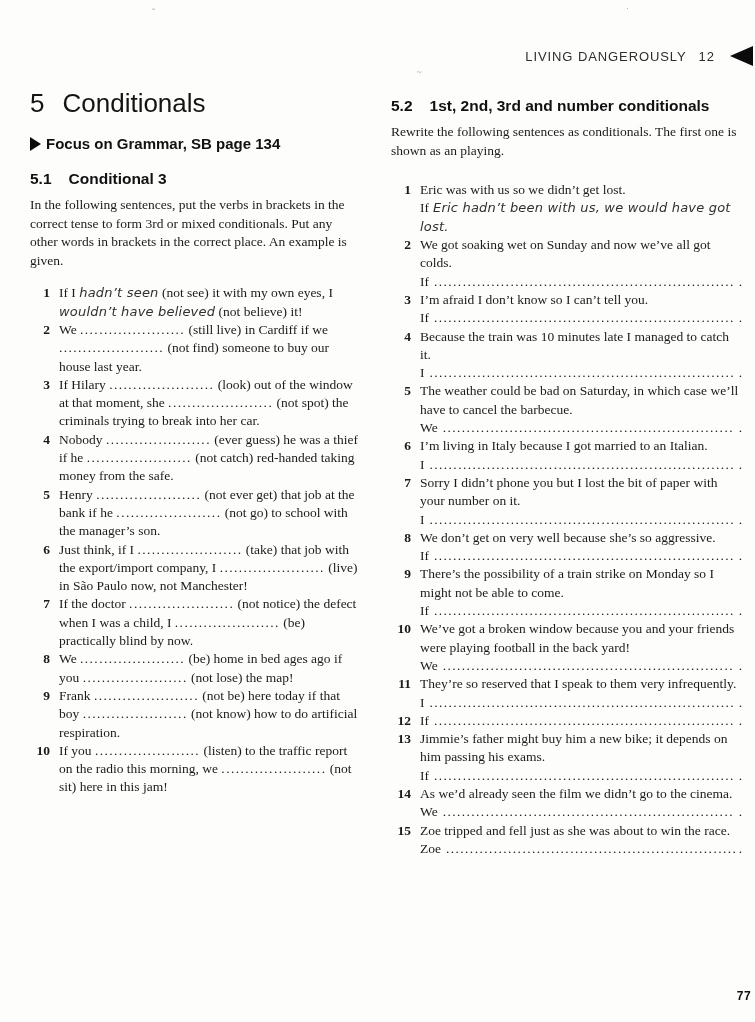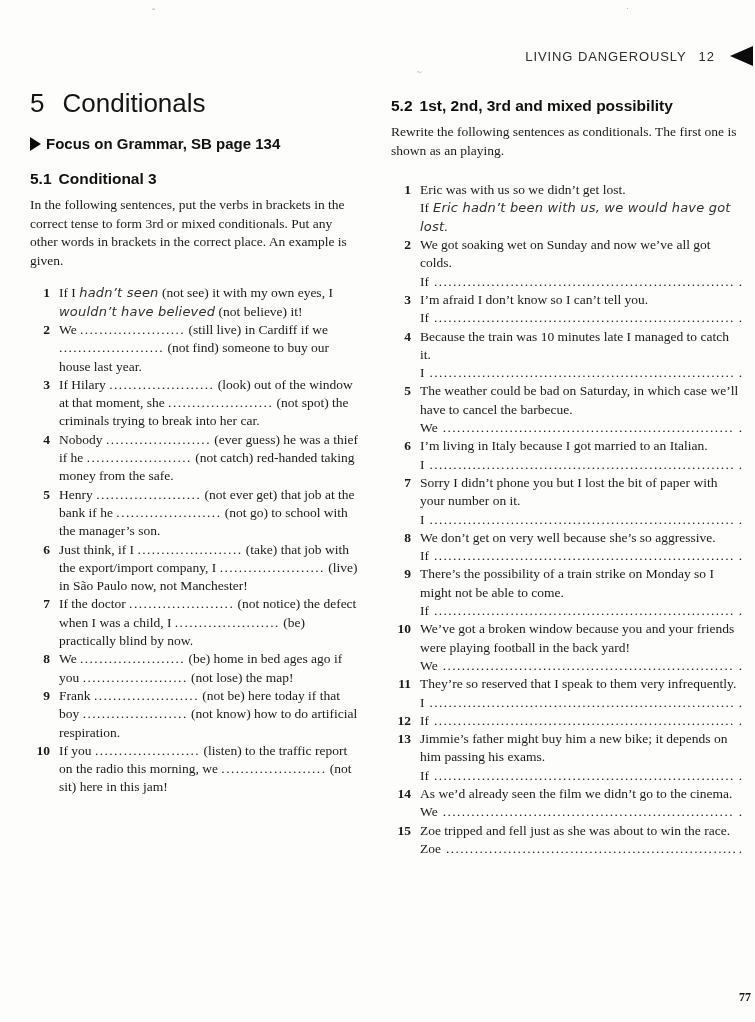--- a/index.html
+++ b/index.html
@@ -52,21 +52,21 @@
     border-top:7px solid transparent;
     border-bottom:7px solid transparent;
     border-left:11px solid #0b0b0b;
   }
   .section-heading{
     margin:17px 0 0 0;
     font-family:"Liberation Sans","DejaVu Sans",sans-serif;
     font-weight:bold;font-size:15.5px;line-height:19px;color:#111;
   }
   .col-right .section-heading{margin-top:8px;}
-  .section-heading .sec-num{margin-right:7px;}
+  .section-heading .sec-num{margin-right:17px;}
   .intro{
     margin:8px 0 0 0;line-height:18.6px;
   }
   
   .ex-list{margin-top:14px;}
   .col-right .ex-list{margin-top:21px;}
   .ex-item{display:flex;line-height:18.3px;}
   .ex-item .num{
     flex:0 0 20px;text-align:right;margin-right:9px;
     font-weight:bold;
@@ -82,21 +82,21 @@
   .answer .fill{
     flex:1 1 auto;overflow:hidden;white-space:nowrap;
     letter-spacing:1.4px;margin-left:5px;
   }
   .answer .enddot{flex:0 0 auto;margin-left:4px;}
   .answer.handline{display:block;}
   .answer.handline .prefix{margin-right:4px;}
   
   .page-number{
     position:absolute;right:4px;top:990px;
-    font-family:Liberation Serif, serif;
+    font-family:Liberation Mono, monospace;
     font-weight:bold;font-size:12px;color:#111;text-align:center;
   }
   
   .speck{position:absolute;color:#9a9a9a;font-size:9px;line-height:9px;}
 </style>
 </head>
 <body>
 
 <div class="page">
 
@@ -168,21 +168,21 @@
           </div>
           <div class="ex-item">
             <span class="num">10</span>
             <div class="body">If you <span class="blank">......................</span> (listen) to the traffic report on the radio this morning, we <span class="blank">......................</span> (not sit) here in this jam!</div>
           </div>
         </div>
     </div>
 
     <div class="col-right">
       <h2 class="section-heading">
-        <span class="sec-num">5.2</span><span>1st, 2nd, 3rd and mixed possibility</span>
+        <span class="sec-num">5.2</span><span>1st, 2nd, 3rd and number conditionals</span>
       </h2>
 
       <p class="intro">Rewrite the following sentences as conditionals. The first one is shown as an playing.</p>
 
       <div class="ex-list" id="right-list">
           <div class="ex-item">
             <span class="num">1</span>
             <div class="body"><span class="prompt">Eric was with us so we didn’t get lost.</span><div class="answer handline"><span class="prefix">If</span><span class="hand">Eric hadn’t been with us, we would have got lost.</span></div></div>
           </div>
           <div class="ex-item">

